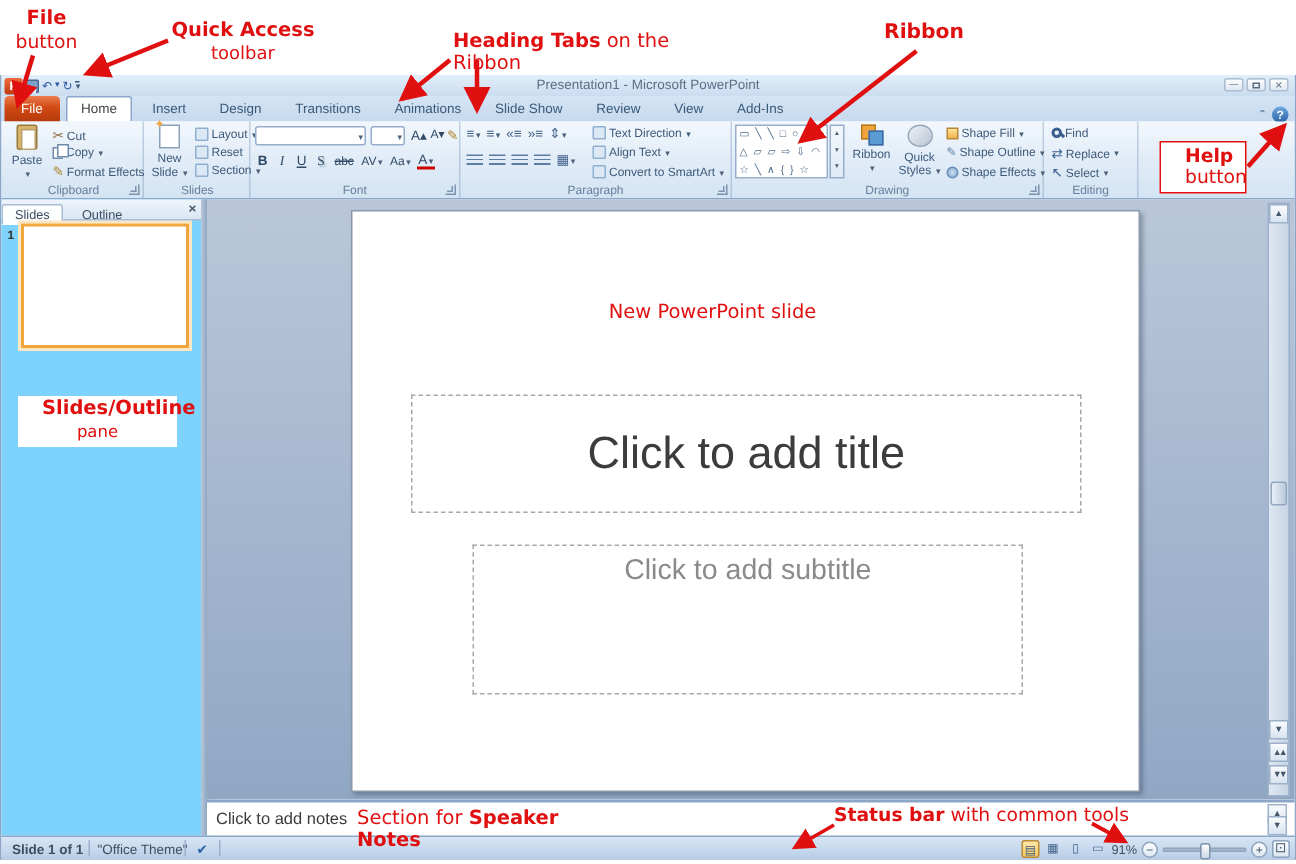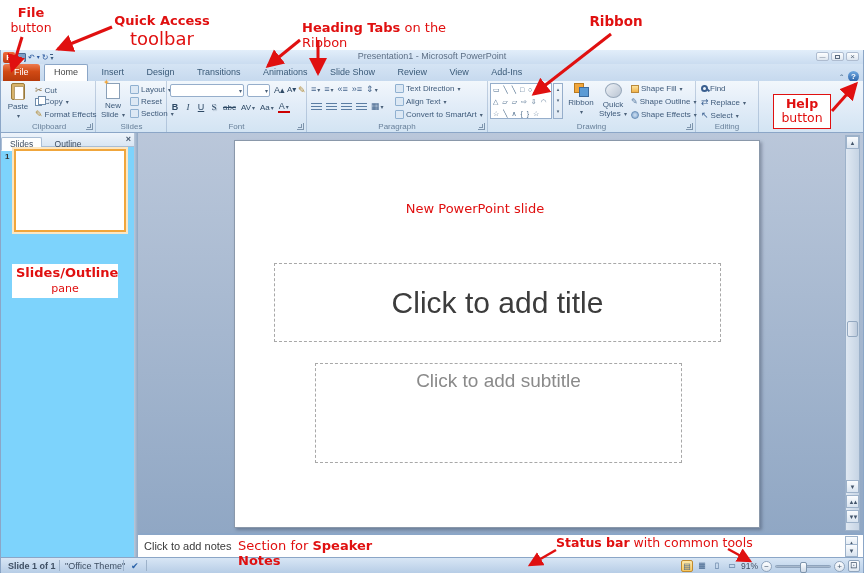--- a/index.html
+++ b/index.html
@@ -2,21 +2,21 @@
 <html><head>
 <meta charset="utf-8">
 <style>
   *{margin:0;padding:0;box-sizing:border-box}
   html,body{width:864px;height:576px}
   body{position:relative;background:#fff;font-family:"Liberation Sans",sans-serif;overflow:hidden}
 
   
   .ann{position:absolute;color:#e01010;font-family:"DejaVu Sans",sans-serif;z-index:40;text-align:center;line-height:1.15}
   .ann b{font-weight:bold}
-  .annbox{background:#fff;padding:2px 4px}
+  .annbox{background:#fff;padding:2px 16px}
   #arrows{position:absolute;left:0;top:0;width:864px;height:576px;z-index:39;pointer-events:none}
 
   
   #app{position:absolute;left:0;top:50px;width:864px;height:523px;border-left:1px solid #8ba6c7;border-right:1px solid #8ba6c7;border-bottom:1px solid #7a96b8;z-index:1}
   #titlebar{position:absolute;left:0;top:0;width:862px;height:14px;background:linear-gradient(#e2eefa,#cadcf0)}
   #wintitle{position:absolute;left:0;top:1px;width:100%;text-align:center;font-size:9px;color:#5d6f85}
   .qat{position:absolute;left:2px;top:1px;display:flex;align-items:center;gap:2px;height:12px}
   .pplogo{width:12px;height:11px;border-radius:2px;background:linear-gradient(#ef6a3c,#c03a10);color:#fff;font-size:8px;font-weight:bold;text-align:center;line-height:11px}
   .qbtn{font-size:8px;color:#2d5a9e;line-height:11px}
   .savebtn{width:9px;height:9px;background:#7d9ec6;border:1px solid #4a6a94;border-radius:1px;position:relative}
@@ -129,21 +129,21 @@
   <line x1="556" y1="550" x2="530" y2="565" stroke="#e01010" stroke-width="2.5" marker-end="url(#ah)"></line>
   <line x1="728" y1="549" x2="750" y2="561" stroke="#e01010" stroke-width="2.5" marker-end="url(#ah)"></line>
 </svg>
 
 <div class="ann" style="left:2px;top:6px;width:58px;font-size:13px">
   <b>File</b><br>
   <span style="font-size:12.5px">button</span>
 </div>
 <div class="ann" style="left:110px;top:14px;width:104px;font-size:13px">
   <b>Quick Access</b><br>
-  <span style="font-size:18px">toolbar</span>
+  <span style="font-size:12px">toolbar</span>
 </div>
 <div class="ann" style="left:302px;top:21px;width:190px;font-size:13px;text-align:left">
   <b>Heading Tabs</b><span> on the Ribbon</span>
 </div>
 <div class="ann" style="left:586px;top:14px;width:60px;font-size:13.5px">
   <b>Ribbon</b>
 </div>
 <div class="ann annbox" style="left:773px;top:94px;width:58px;font-size:12.5px;border:1px solid #e01010">
   <b>Help</b><br>
   <span>button</span>

